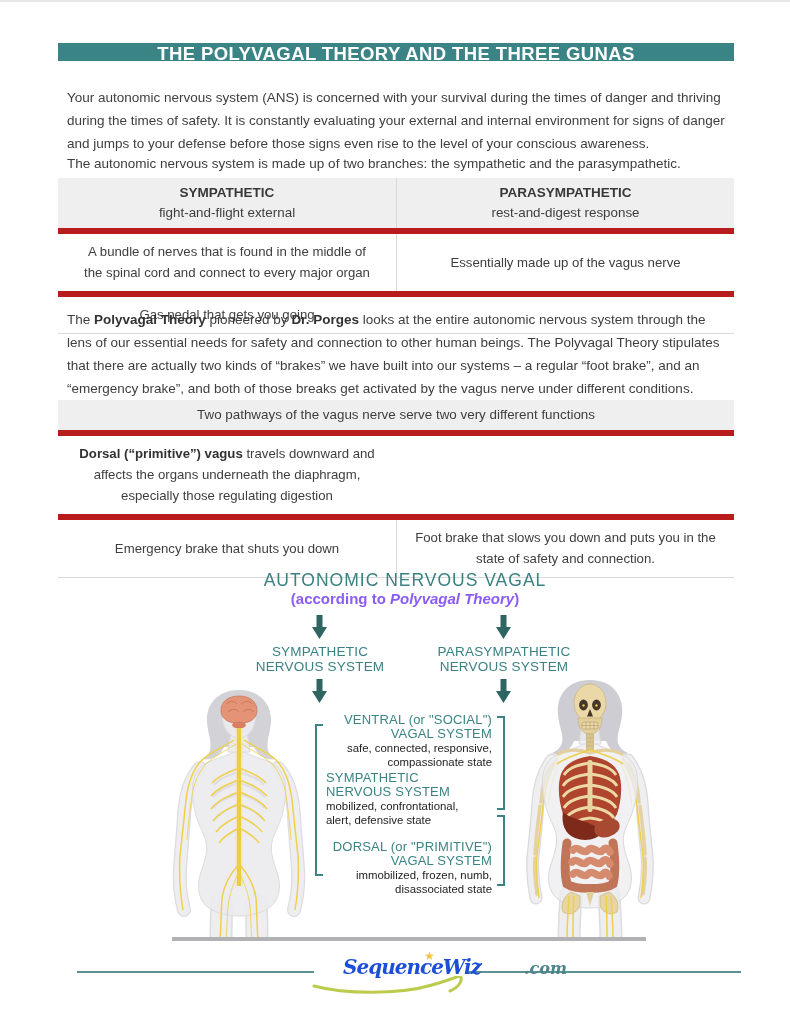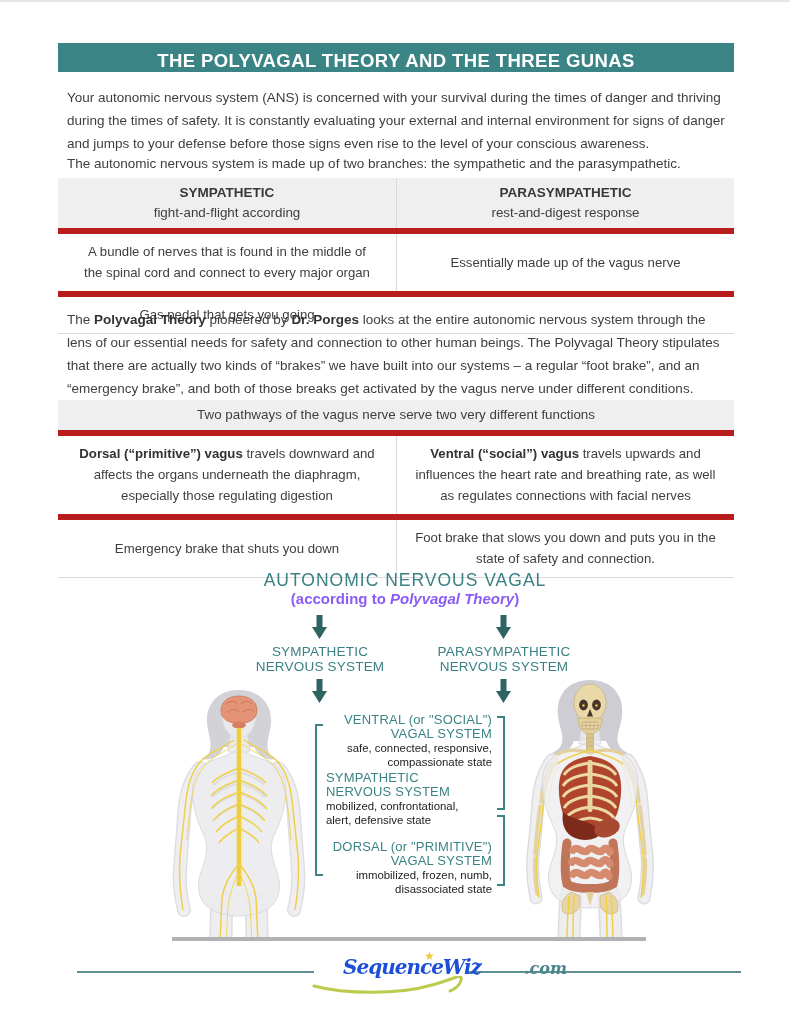--- a/index.html
+++ b/index.html
@@ -4,22 +4,22 @@
 <style>
   * { margin:0; padding:0; box-sizing:border-box; }
   html,body { background:#fff; }
   .page {
     position:relative; width:790px; height:1024px; background:#fff;
     font-family:"Liberation Sans", sans-serif; color:#3d3d3d; overflow:hidden;
     border-top:2px solid #e6e6e6;
   }
   
   .title-bar {
-    position:absolute; left:58px; top:41px; width:676px; height:29px;
-    background:#3b8486; color:#fff; display:flex; align-items:flex-end; justify-content:center;
+    position:absolute; left:58px; top:41px; width:676px; height:18px;
+    background:#3b8486; color:#fff; display:flex; align-items:flex-start; justify-content:center;
     font-size:18.5px; font-weight:600; letter-spacing:.4px;
   }
   
   .para { position:absolute; left:67px; width:661px; font-size:13.5px; line-height:23px; color:#3e3e3e; }
   .p1 { top:84px; }
   .p-branches { top:150px; }
   .p2 { top:306px; }
   .para b { font-weight:700; color:#323232; }
   
   .dtable { position:absolute; left:58px; width:676px; border-bottom:1px solid #d9d9d9; font-size:13.2px; color:#3e3e3e; }
@@ -102,21 +102,21 @@
     <span>THE POLYVAGAL THEORY AND THE THREE GUNAS</span>
   </div>
 
   <p class="para p1">Your autonomic nervous system (ANS) is concerned with your survival during the times of danger and thriving during the times of safety. It is constantly evaluating your external and internal environment for signs of danger and jumps to your defense before those signs even rise to the level of your conscious awareness.</p>
   <p class="para p-branches">The autonomic nervous system is made up of two branches: the sympathetic and the parasympathetic.</p>
 
   <div class="dtable t1">
     <div class="t-head-row">
       <div class="th-cell">
         <div class="th-title">SYMPATHETIC</div>
-        <div class="th-sub">fight-and-flight according</div>
+        <div class="th-sub">fight-and-flight external</div>
       </div>
       <div class="th-cell div-left">
         <div class="th-title">PARASYMPATHETIC</div>
         <div class="th-sub">rest-and-digest response</div>
       </div>
     </div>
     <div class="t-row">
       <div class="t-cell">A bundle of nerves that is found in the middle of the spinal cord and connect to every major organ</div>
       <div class="t-cell div-left">Essentially made up of the vagus nerve</div>
     </div>
@@ -127,23 +127,20 @@
 
   <p class="para p2"><span>The </span><b>Polyvagal Theory</b><span> pioneered by </span><b>Dr. Porges</b><span> looks at the entire autonomic nervous system through the lens of our essential needs for safety and connection to other human beings. The Polyvagal Theory stipulates that there are actually two kinds of “brakes” we have built into our systems – a regular “foot brake”, and an “emergency brake”, and both of those breaks get activated by the vagus nerve under different conditions.</span></p>
 
   <div class="dtable t2">
     <div class="t-head-full">
       <div class="th-sub">Two pathways of the vagus nerve serve two very different functions</div>
     </div>
     <div class="t-row">
       <div class="t-cell">
         <span class="inline"><b>Dorsal (“primitive”) vagus</b><span> travels downward and affects the organs underneath the diaphragm, especially those regulating digestion</span></span>
-      </div>
-      <div class="t-cell div-left">
-        <span class="inline"><b>Ventral (“social”) vagus</b><span> travels upwards and influences the heart rate and breathing rate, as well as regulates connections with facial nerves</span></span>
       </div>
     </div>
     <div class="t-row">
       <div class="t-cell">Emergency brake that shuts you down</div>
       <div class="t-cell div-left">Foot brake that slows you down and puts you in the state of safety and connection.</div>
     </div>
   </div>
 
   <div class="diagram">
     <div class="d-title">AUTONOMIC NERVOUS VAGAL</div>

